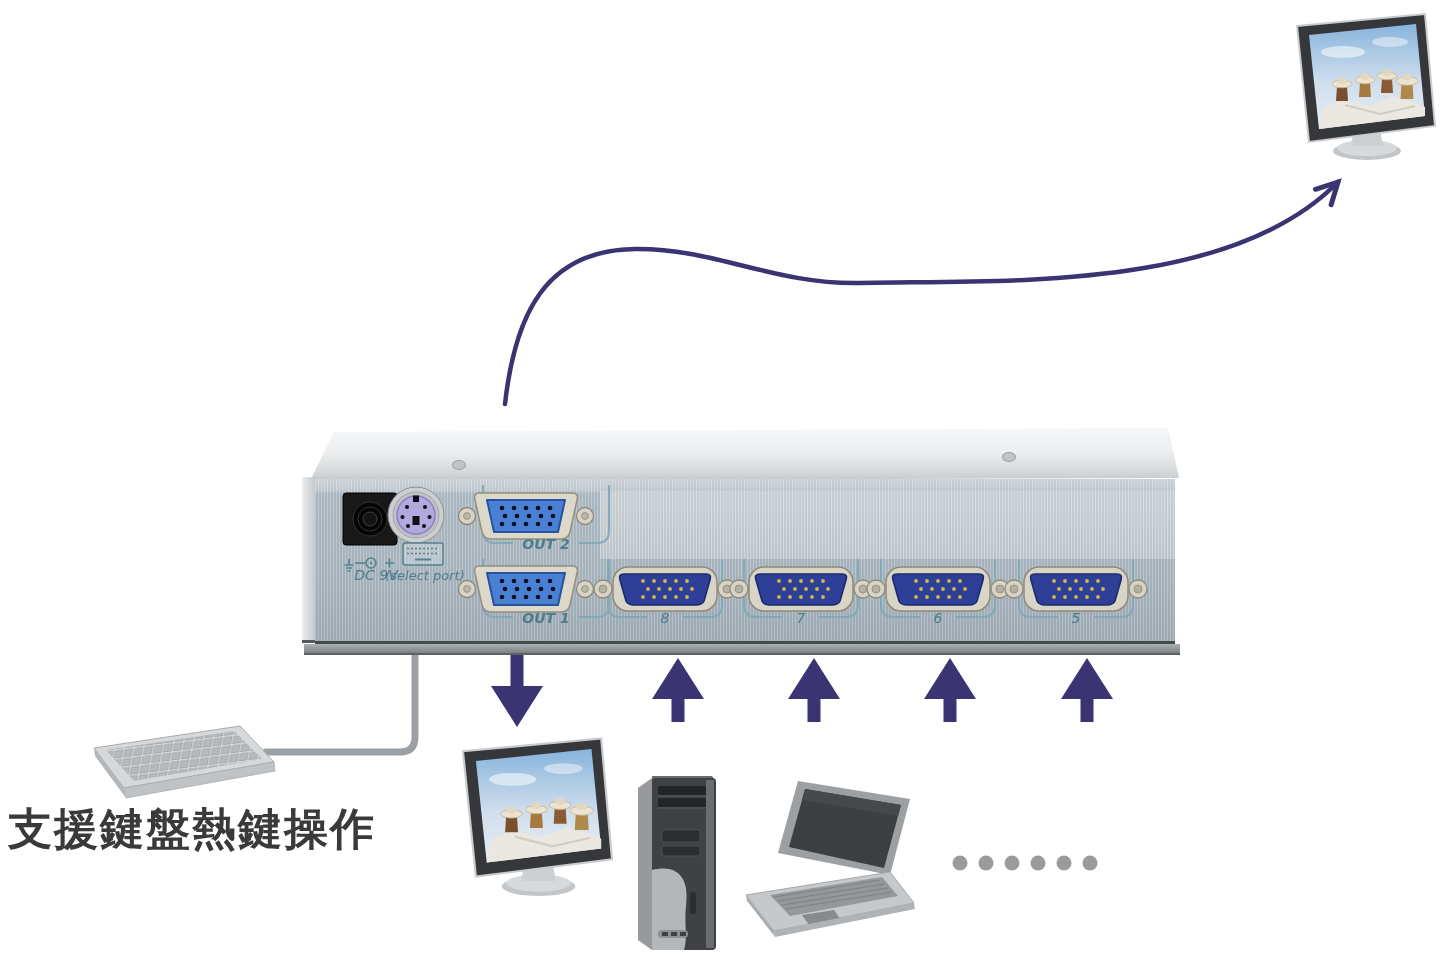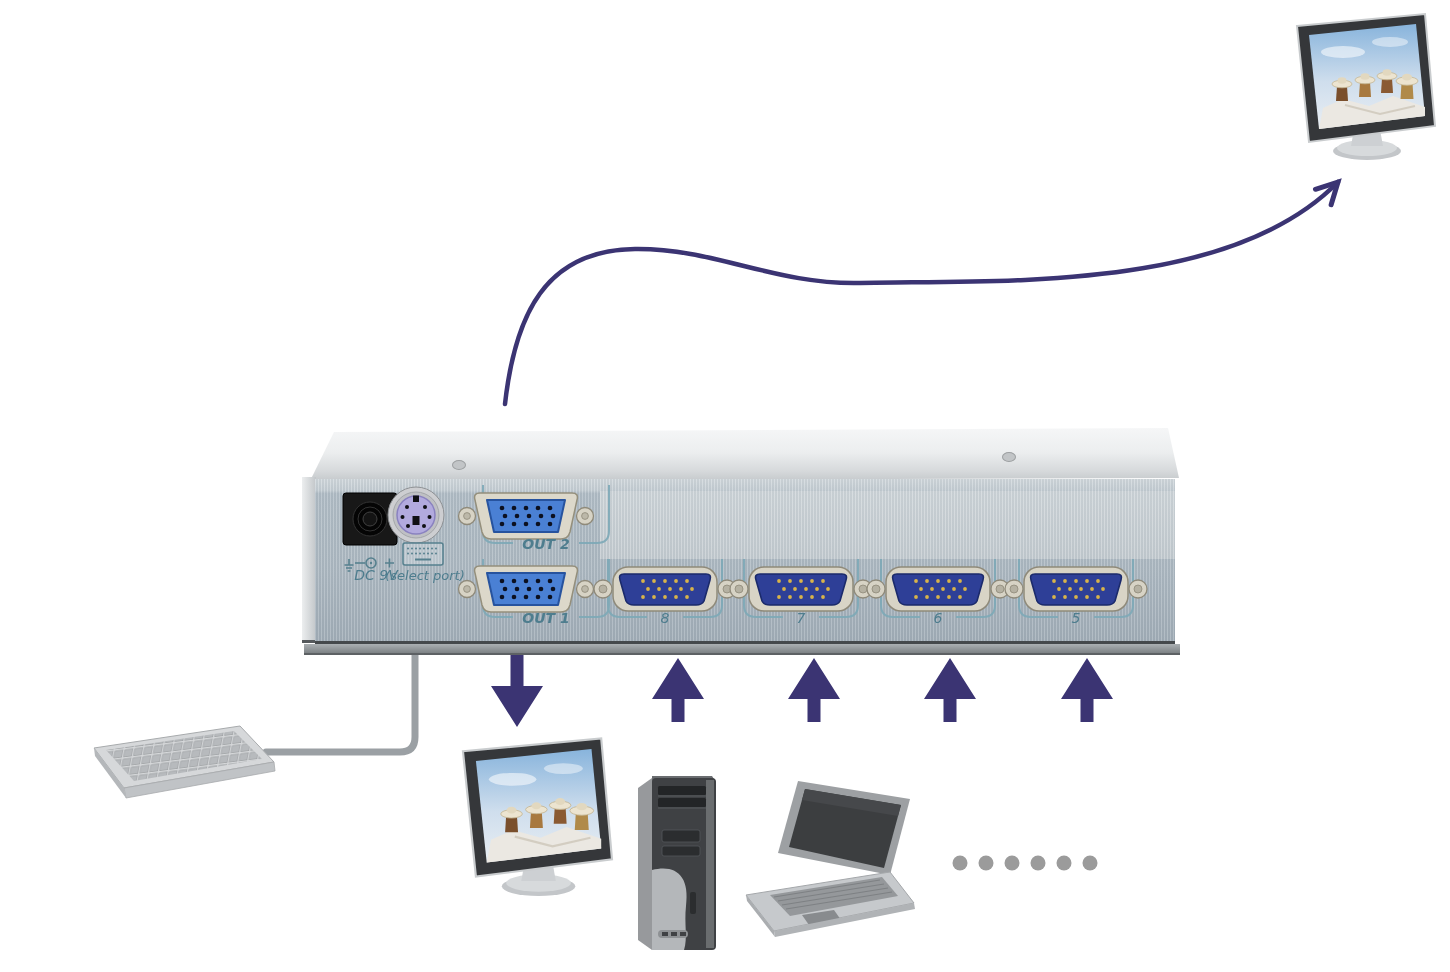--- a/index.html
+++ b/index.html
@@ -270,20 +270,21 @@
       <pattern id="keys" width="10" height="9" patternUnits="userSpaceOnUse" patternTransform="rotate(-7) skewX(-18)">
         <rect x="0.8" y="0.8" width="8" height="7" fill="#b7babd" stroke="#999c9f" stroke-width="0.6"></rect>
       </pattern>
     </defs>
     <path d="M12 30 L158 8 L192 44 L42 70 Z" fill="#d6d8da" stroke="#a8abad" stroke-width="1"></path>
     <path d="M42 70 L192 44 L193 53 L44 80 Z" fill="#c0c3c6" stroke="#a8abad" stroke-width="0.8"></path>
     <path d="M12 30 L42 70 L44 80 L13 38 Z" fill="#b4b7ba"></path>
     <path d="M24 32 L152 13 L180 41 L52 63 Z" fill="url(#keys)"></path>
   </svg>
 
+  <div class="abs" id="caption">支援鍵盤熱鍵操作</div>
 
   <svg id="tower" class="abs" width="102" height="185" viewBox="0 0 102 185" xmlns="http://www.w3.org/2000/svg">
     <path d="M10 16 L24 6 L24 178 L10 168 Z" fill="#97999c"></path>
     <path d="M24 4 L84 4 L88 10 L24 10 Z" fill="#6a6d70"></path>
     <rect x="24" y="6" width="64" height="172" rx="4" fill="#3f4144"></rect>
     <rect x="78" y="8" width="8" height="168" fill="#8e9194" opacity="0.55"></rect>
     <rect x="30" y="14" width="48" height="9" rx="1.5" fill="#232527"></rect>
     <rect x="30" y="26" width="48" height="9" rx="1.5" fill="#232527"></rect>
     <path d="M30 24 H78 M30 36 H78" stroke="#595c5f" stroke-width="1"></path>
     <rect x="34" y="58" width="38" height="12" rx="2" fill="#2b2d2f" stroke="#54575a" stroke-width="0.8"></rect>

